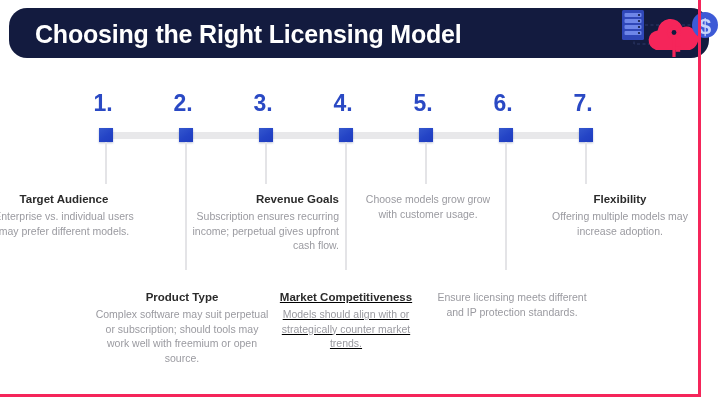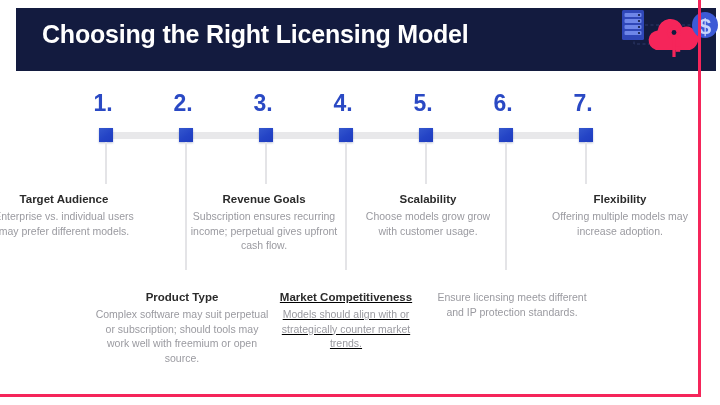--- a/index.html
+++ b/index.html
@@ -24,24 +24,25 @@
   }
   .frame-bottom {
     position:absolute; left:0; top:394px;
     width:701px; height:3px;
     background:#F5255A;
     z-index:40;
   }
 
   
   .header {
-    position:absolute; left:16px; top:8px;
-    width:700px; height:63px;
+    position:absolute; left:9px; top:8px;
+    width:700px; height:50px;
     background:#131B3F;
     z-index:20;
+    border-radius:18px;
   }
   .header-title {
     position:absolute; left:26px; top:12px;
     font-size:25px; font-weight:bold; color:#ffffff;
     letter-spacing:-0.2px;
     white-space:nowrap;
   }
 
   
   .icon-cluster {
@@ -171,30 +172,29 @@
       </div>
     <div id="blocks">
         <div class="block up" style="width: 150px; left: -11px;">
           <div class="head">Target Audience</div>
           <div class="body">Enterprise vs. individual users may prefer different models.</div>
         </div>
         <div class="block down" style="width: 175px; left: 94.5px;">
           <div class="head">Product Type</div>
           <div class="body">Complex software may suit perpetual or subscription; should tools may work well with freemium or open source.</div>
         </div>
-        <div class="block up" style="width: 150px; left: 189px;">
+        <div class="block up" style="width: 150px; left: 189px; text-align: right;">
           <div class="head">Revenue Goals</div>
           <div class="body">Subscription ensures recurring income; perpetual gives upfront cash flow.</div>
         </div>
         <div class="block down" style="width: 140px; left: 276px; text-decoration: underline;">
           <div class="head">Market Competitiveness</div>
           <div class="body">Models should align with or strategically counter market trends.</div>
         </div>
         <div class="block up" style="width: 145px; left: 355.5px;">
-          <div class="head">Scalability</div>
           <div class="body">Choose models grow grow with customer usage.</div>
         </div>
         <div class="block down" style="width: 150px; left: 437px;">
           <div class="body">Ensure licensing meets different and IP protection standards.</div>
         </div>
         <div class="block up" style="width: 150px; left: 545px;">
           <div class="head">Flexibility</div>
           <div class="body">Offering multiple models may increase adoption.</div>
         </div>
       </div>

